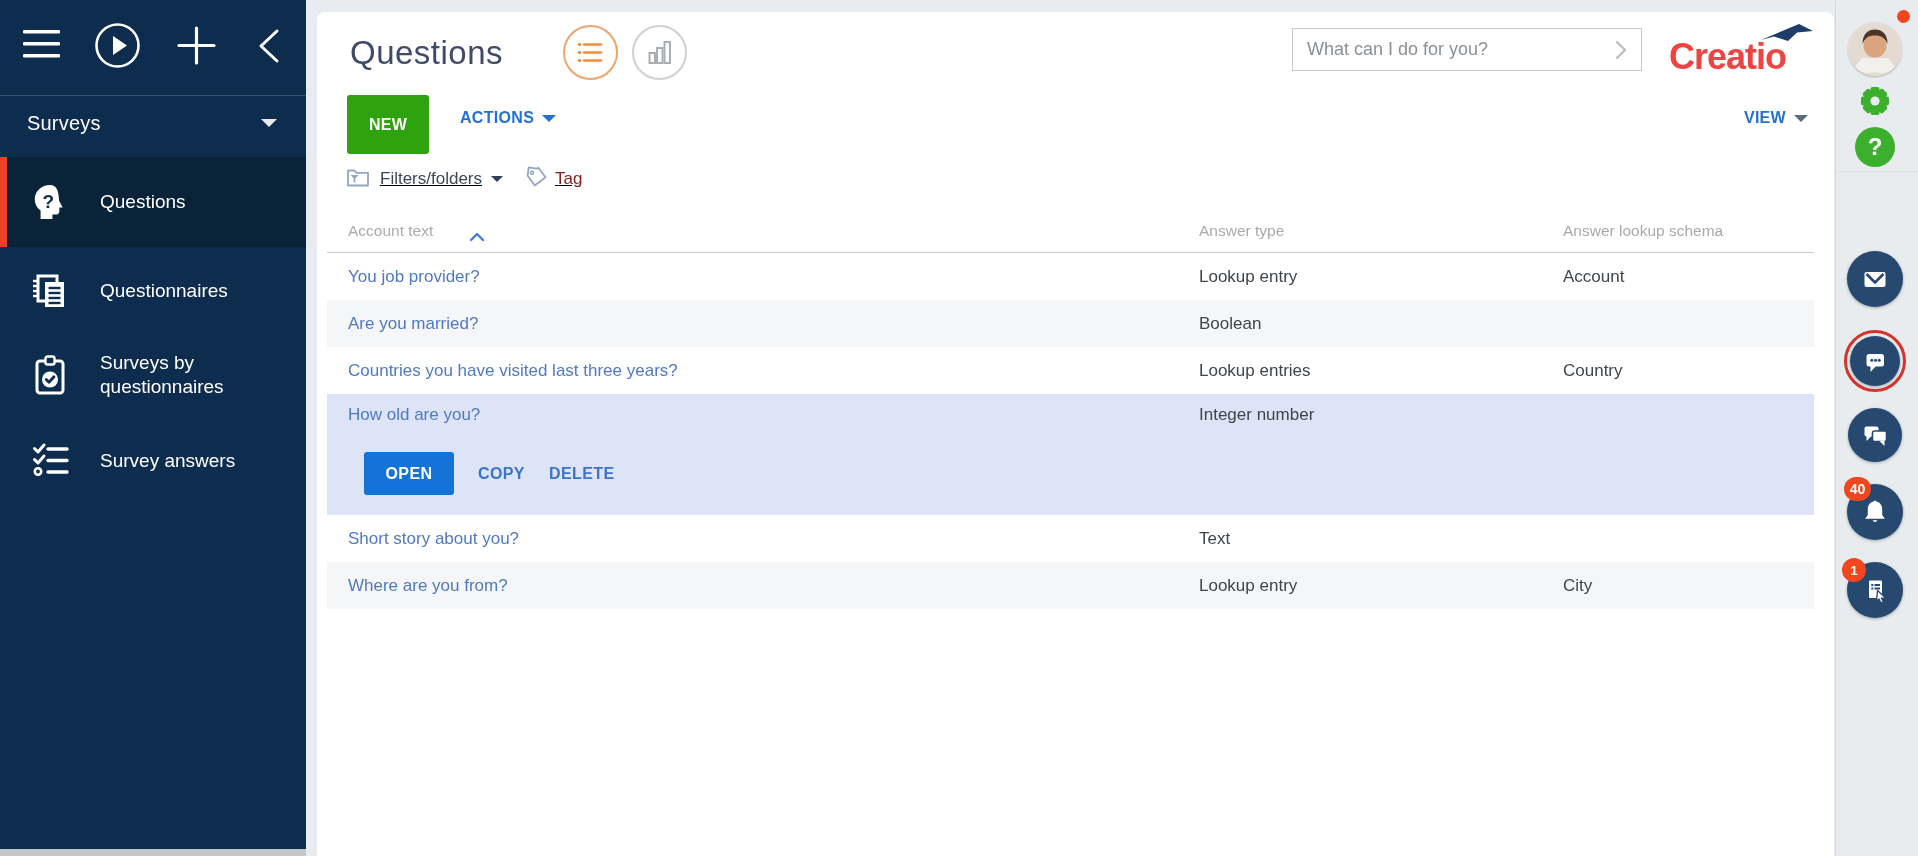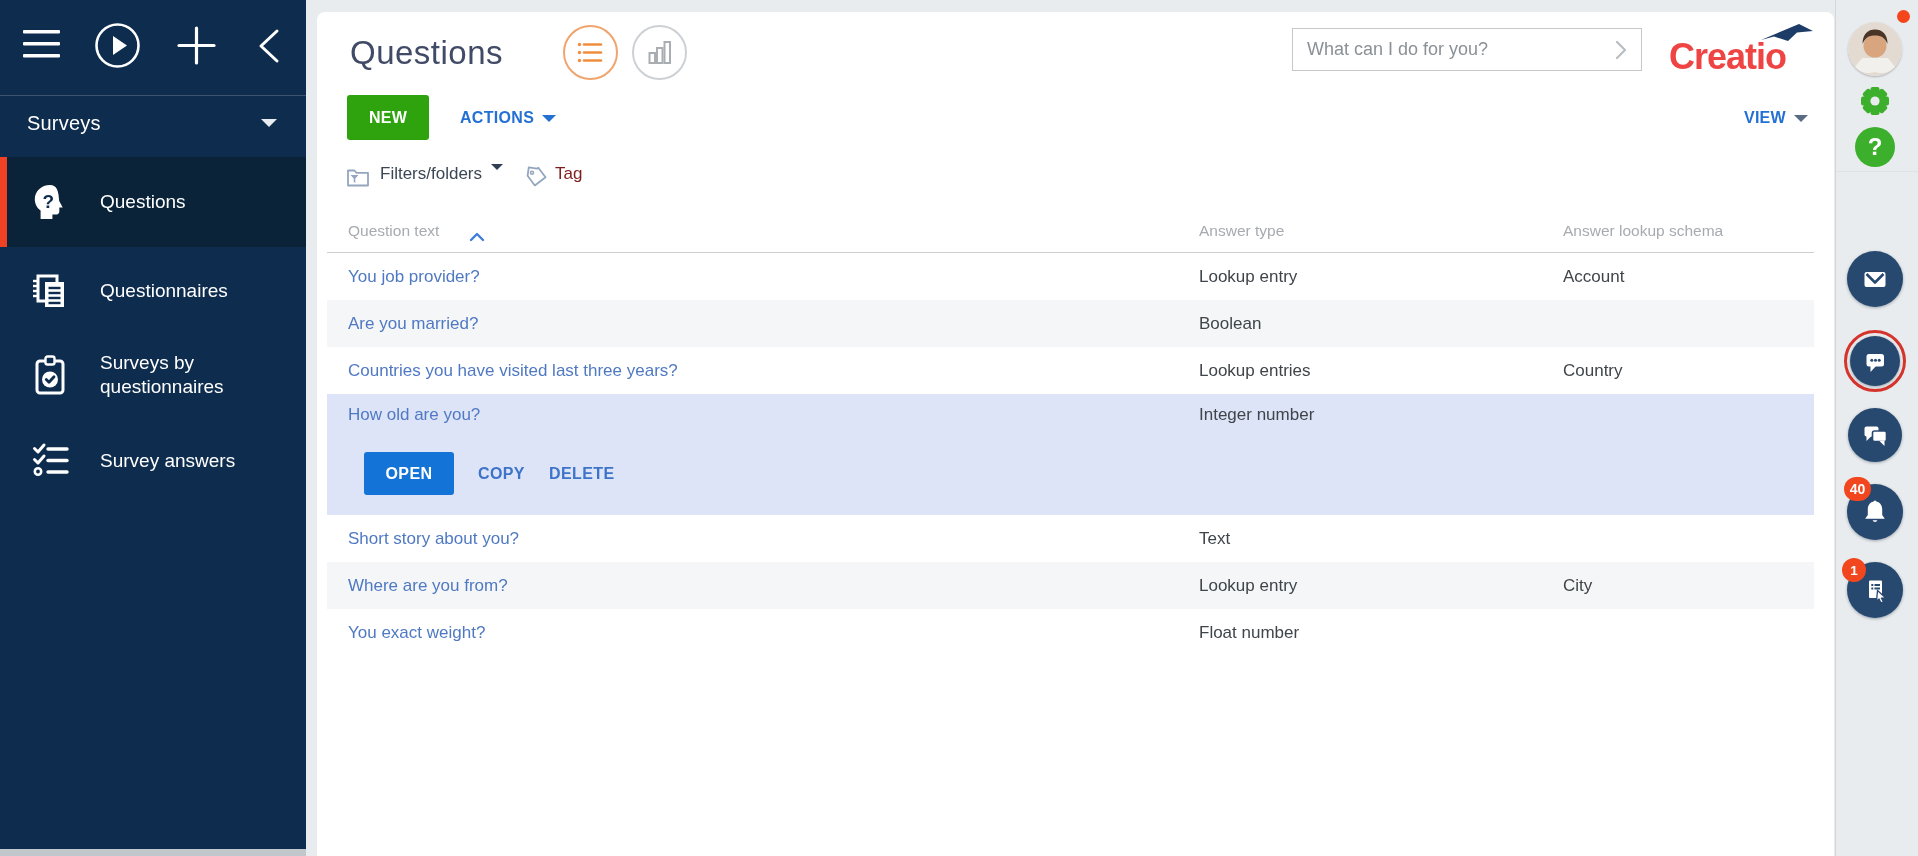--- a/index.html
+++ b/index.html
@@ -27,27 +27,27 @@
   .view-toggle.list { left:246px; border:2px solid #F0A46E; }
   .view-toggle.chart { left:315px; border:2px solid #CDD1D5; }
   .search-box { position:absolute; left:975px; top:16px; width:350px; height:43px; border:1px solid #C5C9CC; background:#fff; display:flex; align-items:center; }
   .search-box input { flex:1; border:none; outline:none; font-size:18px; color:#444; padding:0 0 0 14px; font-family:"Liberation Sans",sans-serif; background:transparent; }
   .search-box input::placeholder { color:#8A9095; }
   .search-go { width:40px; height:100%; display:flex; align-items:center; justify-content:center; cursor:pointer; }
   .logo { position:absolute; left:1352px; top:14px; width:145px; height:52px; }
   .logo .txt { position:absolute; left:0; top:10px; font-size:36px; font-weight:bold; letter-spacing:-1px; color:#ef4444; }
   .logo svg.plane { position:absolute; left:92px; top:-2px; }
 
-  .btn-new { position:absolute; left:30px; top:83px; width:82px; height:45px; background:#2EA30D; color:#fff; font-size:16px; font-weight:700; letter-spacing:.3px; border:none; border-radius:3px; display:flex; align-items:center; justify-content:center; cursor:pointer; }
+  .btn-new { position:absolute; left:30px; top:83px; width:82px; height:59px; background:#2EA30D; color:#fff; font-size:16px; font-weight:700; letter-spacing:.3px; border:none; border-radius:3px; display:flex; align-items:center; justify-content:center; cursor:pointer; }
   .link-btn { position:absolute; display:flex; align-items:center; gap:8px; color:#2470D3; font-size:16px; font-weight:700; letter-spacing:.3px; cursor:pointer; }
   .caret-blue { width:0; height:0; border-left:7px solid transparent; border-right:7px solid transparent; border-top:7px solid #2470D3; }
   .caret-slate { width:0; height:0; border-left:7px solid transparent; border-right:7px solid transparent; border-top:7px solid #5A6B84; }
   .caret-dark { width:0; height:0; border-left:6px solid transparent; border-right:6px solid transparent; border-top:6px solid #2F3E52; }
 
-  .filter-bar { position:absolute; left:28px; top:152px; height:30px; display:flex; align-items:flex-start; }
+  .filter-bar { position:absolute; left:28px; top:152px; height:30px; display:flex; align-items:center;text-decoration:underline; }
   .filter-bar .f-lbl { color:#3B4754; font-size:17px; margin:0 9px 0 9px; cursor:pointer; }
   .filter-bar .t-lbl { color:#7f1d1d; font-size:17px; margin-left:6px; cursor:pointer; }
   .filter-bar .gap { width:20px; }
 
   .grid-head { position:absolute; top:210px; font-size:15.5px; color:#A6ABB0; }
   .grid-divider { position:absolute; left:10px; right:20px; top:240px; height:1px; background:#CACED1; }
   .grid-row { position:absolute; left:10px; right:20px; height:47px; background:#fff; cursor:pointer; }
   .grid-row.alt { background:#F5F6F7; }
   .grid-row.selected { background:#DDE4F7; height:121px; }
   .grid-row .q { position:absolute; left:21px; top:0; line-height:47px; font-size:17px; color:#5079C3; text-decoration:none; cursor:pointer; }
@@ -242,21 +242,21 @@
       <span class="gap"></span>
       <span>
         <svg width="26" height="26" viewBox="0 0 26 26">
           <path d="M14 3.5 L22.5 12 L13 21.5 L4.5 13 L4.5 4.5 L13 4.5 Z" fill="none" stroke="#94A6BE" stroke-width="1.8" stroke-linejoin="round" transform="rotate(8 13 13)"></path>
           <circle cx="9" cy="8.7" r="1.5" fill="none" stroke="#94A6BE" stroke-width="1.5"></circle>
         </svg>
       </span>
       <span class="t-lbl">Tag</span>
     </div>
 
-    <span class="grid-head" style="left:31px;">Question text</span>
+    <span class="grid-head" style="left:31px;">Account text</span>
     <span style="position:absolute; left:152px; top:216px;">
       <svg width="16" height="10" viewBox="0 0 16 10">
           <polyline points="2,8 8,2 14,8" fill="none" stroke="#3F7ED8" stroke-width="2.4" stroke-linecap="round" stroke-linejoin="round"></polyline>
         </svg>
     </span>
     <span class="grid-head" style="left:882px;">Answer type</span>
     <span class="grid-head" style="left:1246px;">Answer lookup schema</span>
     <div class="grid-divider"></div>
 
     <div class="grid-row" style="top:241px;">
@@ -293,25 +293,20 @@
       <span class="cell c2">Text</span>
       <span class="cell c3"></span>
     </div>
 
     <div class="grid-row alt" style="top:550px;">
       <a class="q">Where are you from?</a>
       <span class="cell c2">Lookup entry</span>
       <span class="cell c3">City</span>
     </div>
 
-    <div class="grid-row" style="top:597px;">
-      <a class="q">You exact weight?</a>
-      <span class="cell c2">Float number</span>
-      <span class="cell c3"></span>
-    </div>
   </div>
 
   <div class="rpanel">
 
     <div class="avatar">
       <svg width="54" height="54" viewBox="0 0 54 54">
         <defs>
             <clipPath id="avclip">
               <circle cx="27" cy="27" r="27"></circle>
             </clipPath>

